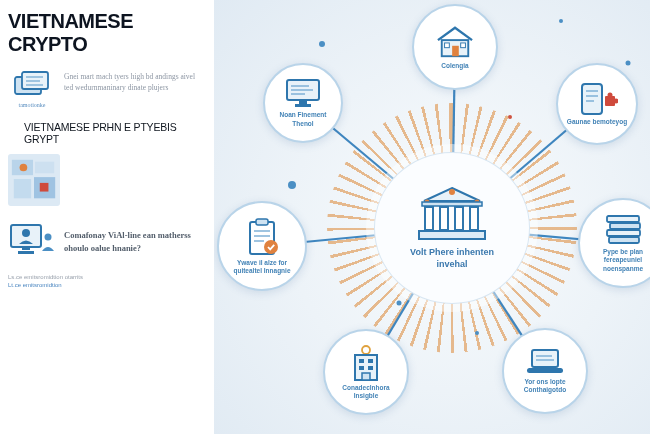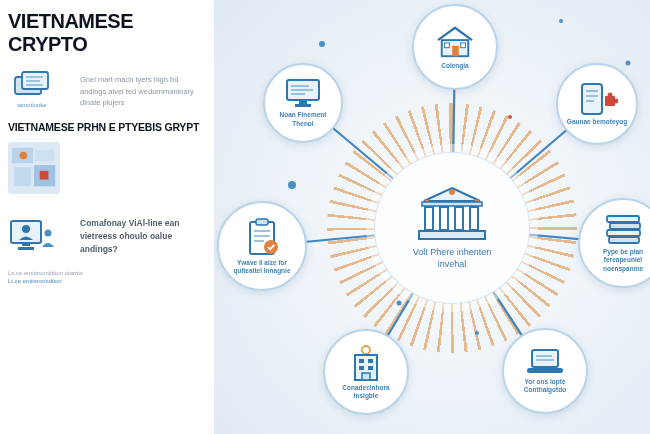--- a/index.html
+++ b/index.html
@@ -5,38 +5,38 @@
   * { margin:0; padding:0; box-sizing:border-box; }
   html,body { font-family:"Liberation Sans", sans-serif; background:#fff; }
   .canvas { position:relative; width:650px; height:434px; background:#fff; overflow:hidden; }
 
   .bg-right { position:absolute; left:213px; top:0; width:437px; height:434px;
     background:radial-gradient(circle at 55% 52%, #f8fbfd 0%, #edf3f8 50%, #e0eaf3 100%); }
 
   
   .left { position:absolute; left:0; top:0; width:214px; height:434px; padding:10px 8px 4px 8px; background:#fff; }
   .title { font-size:20px; font-weight:800; color:#0d1420; letter-spacing:-0.5px; margin-bottom:13px; }
-  .item { display:flex; gap:24px; margin-bottom:13px; align-items:flex-end; }
+  .item { display:flex; gap:8px; margin-bottom:13px; align-items:flex-start;font-family:Liberation Serif, serif; }
   .icwrap { width:48px; flex:0 0 48px; text-align:center; }
   .icap { font-size:6px; color:#5b8fc0; margin-top:1px; }
   .small { font-size:7.5px; line-height:1.5; color:#8d96a3; padding-top:2px; }
-  .sect { font-size:10.5px; font-weight:700; color:#10161f; margin:2px 0 9px; letter-spacing:-0.2px; }
+  .sect { font-size:10.5px; font-weight:400; color:#10161f; margin:2px 16px 9px; letter-spacing:-0.2px; }
   .hl { color:#3f7fb3; font-weight:700; }
   .q { font-size:8.5px; color:#535e6b; font-weight:600; line-height:1.55; padding-top:6px; }
   .foot1 { font-size:6px; color:#9aa2ad; margin-top:8px; }
   .foot2 { font-size:6px; color:#4a86c0; margin-top:2px; }
 
   
   .sun { position:absolute; left:327px; top:103px; width:250px; height:250px; border-radius:50%;
     background:repeating-conic-gradient(rgba(224,156,90,.8) 0deg 1.4deg, transparent 1.4deg 6.4deg); opacity:.85; }
   .lines-svg { position:absolute; left:0; top:0; pointer-events:none; }
   .center-node { position:absolute; left:374px; top:152px; width:156px; height:152px; border-radius:50%;
     background:#fbfdff; border:1px solid #d8e6f2; box-shadow:0 0 0 8px rgba(255,255,255,.45);
     display:flex; flex-direction:column; align-items:center; justify-content:center; gap:5px; }
-  .center-label { font-size:9px; font-weight:400; color:#3b79ae; text-align:center; width:104px; line-height:1.3; }
+  .center-label { font-size:9px; font-weight:700; color:#3b79ae; text-align:center; width:104px; line-height:1.3; }
   .node { position:absolute; border-radius:50%; background:#fff; border:2px solid #b9d4e9;
     box-shadow:0 2px 8px rgba(70,110,160,.18); display:flex; flex-direction:column;
     align-items:center; justify-content:center; gap:2px; text-align:center; }
   .node-label { font-size:6.5px; font-weight:700; color:#4383b6; line-height:1.3; width:82%; }
 </style>
 </head>
 <body>
 
 <div class="canvas">
 
@@ -202,20 +202,20 @@
         <svg width="46" height="34" viewBox="0 0 46 34">
           <rect x="2" y="2" width="30" height="22" rx="2" fill="#e8f2f9" stroke="#2e76ad" stroke-width="2"></rect>
           <circle cx="17" cy="10" r="4" fill="#2e76ad"></circle>
           <path d="M10 21 q7 -7 14 0" fill="#2e76ad"></path>
           <rect x="13" y="24" width="8" height="3" fill="#2e76ad"></rect>
           <rect x="9" y="28" width="16" height="3" fill="#2e76ad"></rect>
           <circle cx="39" cy="14" r="3.5" fill="#4b8fc4"></circle>
           <path d="M33 28 q6 -8 12 0 z" fill="#4b8fc4"></path>
         </svg>
       </div>
-      <p class="q">Comafonay ViAl-line ean vietreess ohoulo oalue andings?</p>
+      <p class="q">Comafonay ViAl-line ean matherss ohoulo oalue hnanie?</p>
     </div>
 
     <div class="foot1">Ls.ce emitsromidtion otarrits</div>
     <div class="foot2">Lt.ce emitsromidtion</div>
   </aside>
 
 </div>
 
 </body></html>

